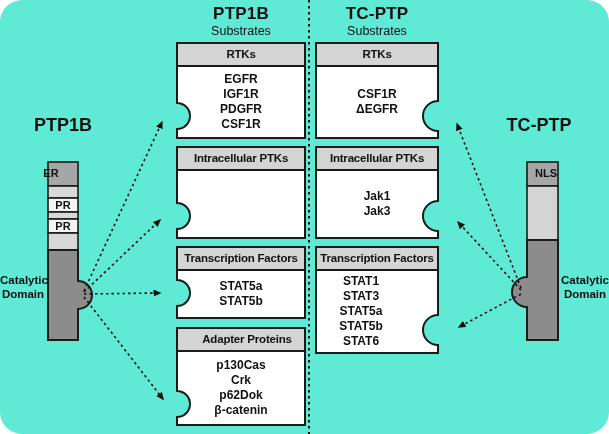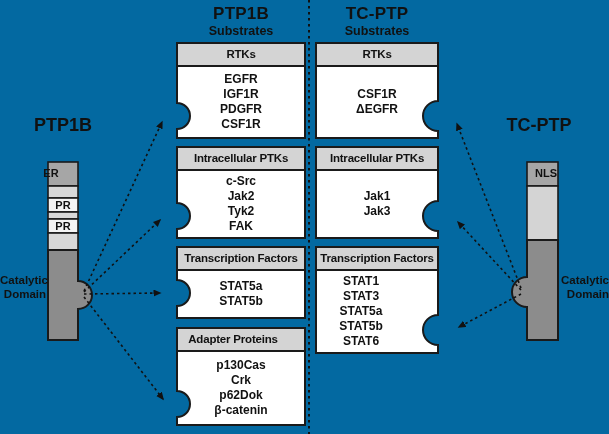--- a/index.html
+++ b/index.html
@@ -1,34 +1,34 @@
 <!DOCTYPE html>
 <html><head>
 <meta charset="utf-8">
 <style>
   html,body{margin:0;padding:0;background:#ffffff;}
   #canvas{
-    position:relative;width:609px;height:434px;background:#0369a1;
-    font-family:"Liberation Sans", sans-serif;color:#111;overflow:hidden;
+    position:relative;width:609px;height:434px;background:#5eead4;
+    font-family:"Liberation Sans", sans-serif;color:#111;overflow:hidden;border-radius:22px;
   }
   #shapes{position:absolute;left:0;top:0;width:609px;height:434px;}
   .abs{position:absolute;}
   .coltitle{font-size:17px;font-weight:700;text-align:center;letter-spacing:.2px;}
-  .colsub{font-size:12.5px;font-weight:700;text-align:center;}
+  .colsub{font-size:12.5px;font-weight:400;text-align:center;}
   .bigname{font-size:18px;font-weight:700;text-align:center;}
   .box-header{
     font-size:11.5px;font-weight:700;text-align:center;line-height:23px;
     white-space:nowrap;letter-spacing:-0.2px;
   }
   .box-body{
     display:flex;flex-direction:column;justify-content:center;align-items:center;
   }
   .item{font-size:12px;font-weight:700;line-height:15px;white-space:nowrap;}
   .seglabel{font-size:11px;font-weight:700;text-align:center;}
-  .catlabel{font-size:11.5px;font-weight:700;text-align:right;line-height:13.5px;}
+  .catlabel{font-size:11.5px;font-weight:700;text-align:center;line-height:13.5px;}
 </style>
 </head>
 <body>
 
 <div id="canvas">
 
   <svg id="shapes" viewBox="0 0 609 434" xmlns="http://www.w3.org/2000/svg">
     <defs>
       <marker id="ah" markerWidth="9" markerHeight="8" refX="6.5" refY="3.5" orient="auto" markerUnits="userSpaceOnUse">
         <path d="M0,0 L8,3.5 L0,7 Z" fill="#111"></path>
@@ -113,34 +113,28 @@
 
   <div class="abs box-header" style="left:177px;top:43px;width:128px;height:23px;">RTKs</div>
   <div class="abs box-body" style="left:177px;top:66px;width:128px;height:72px;">
     <div class="item">EGFR</div>
     <div class="item">IGF1R</div>
     <div class="item">PDGFR</div>
     <div class="item">CSF1R</div>
   </div>
 
   <div class="abs box-header" style="left:177px;top:147px;width:128px;height:23px;">Intracellular PTKs</div>
-  <div class="abs box-body" style="left:177px;top:170px;width:128px;height:68px;">
-    <div class="item">c-Src</div>
-    <div class="item">Jak2</div>
-    <div class="item">Tyk2</div>
-    <div class="item">FAK</div>
-  </div>
 
   <div class="abs box-header" style="left:177px;top:247px;width:128px;height:23px;">Transcription Factors</div>
   <div class="abs box-body" style="left:177px;top:270px;width:128px;height:48px;">
     <div class="item">STAT5a</div>
     <div class="item">STAT5b</div>
   </div>
 
-  <div class="abs box-header" style="left:175px;top:328px;width:116px;height:23px;">Adapter Proteins</div>
+  <div class="abs box-header" style="left:189px;top:328px;width:116px;height:23px;">Adapter Proteins</div>
   <div class="abs box-body" style="left:177px;top:351px;width:128px;height:74px;">
     <div class="item">p130Cas</div>
     <div class="item">Crk</div>
     <div class="item">p62Dok</div>
     <div class="item">β-catenin</div>
   </div>
 
   <div class="abs box-header" style="left:316px;top:43px;width:122px;height:23px;">RTKs</div>
   <div class="abs box-body" style="left:316px;top:66px;width:122px;height:72px;">
     <div class="item">CSF1R</div>

